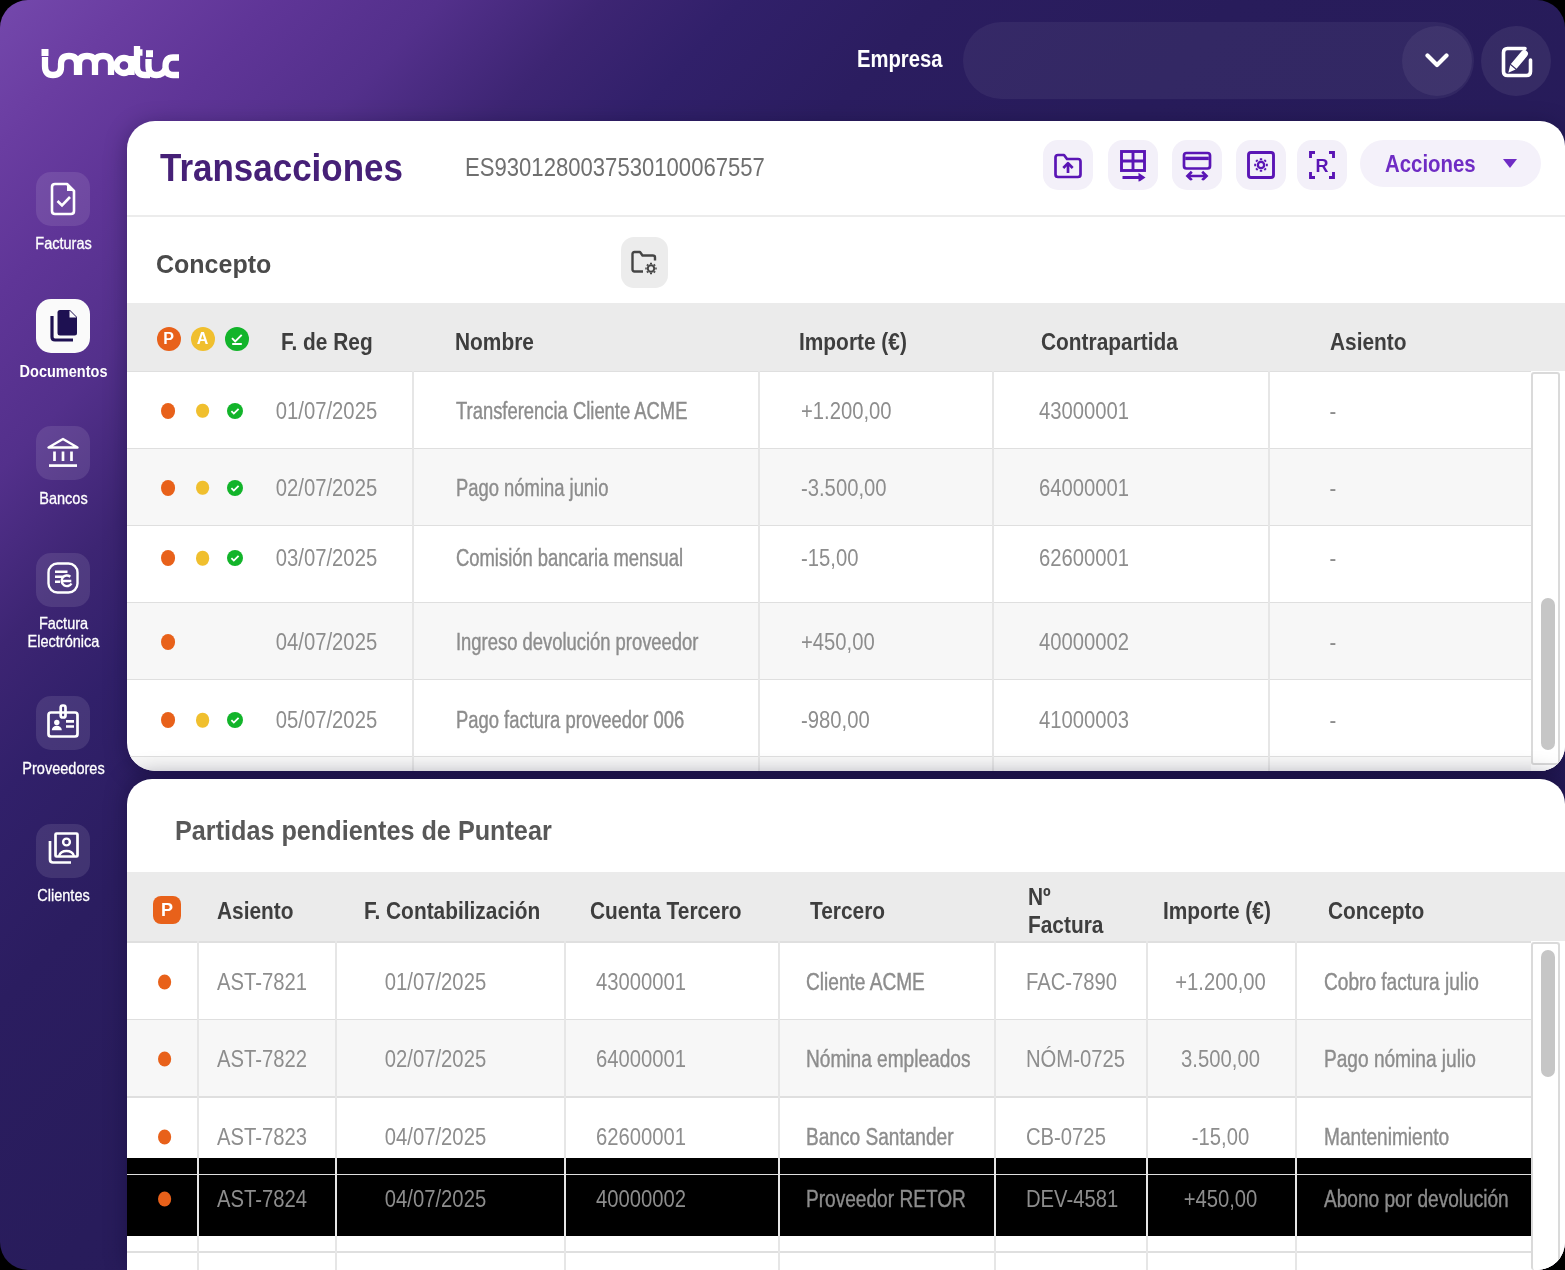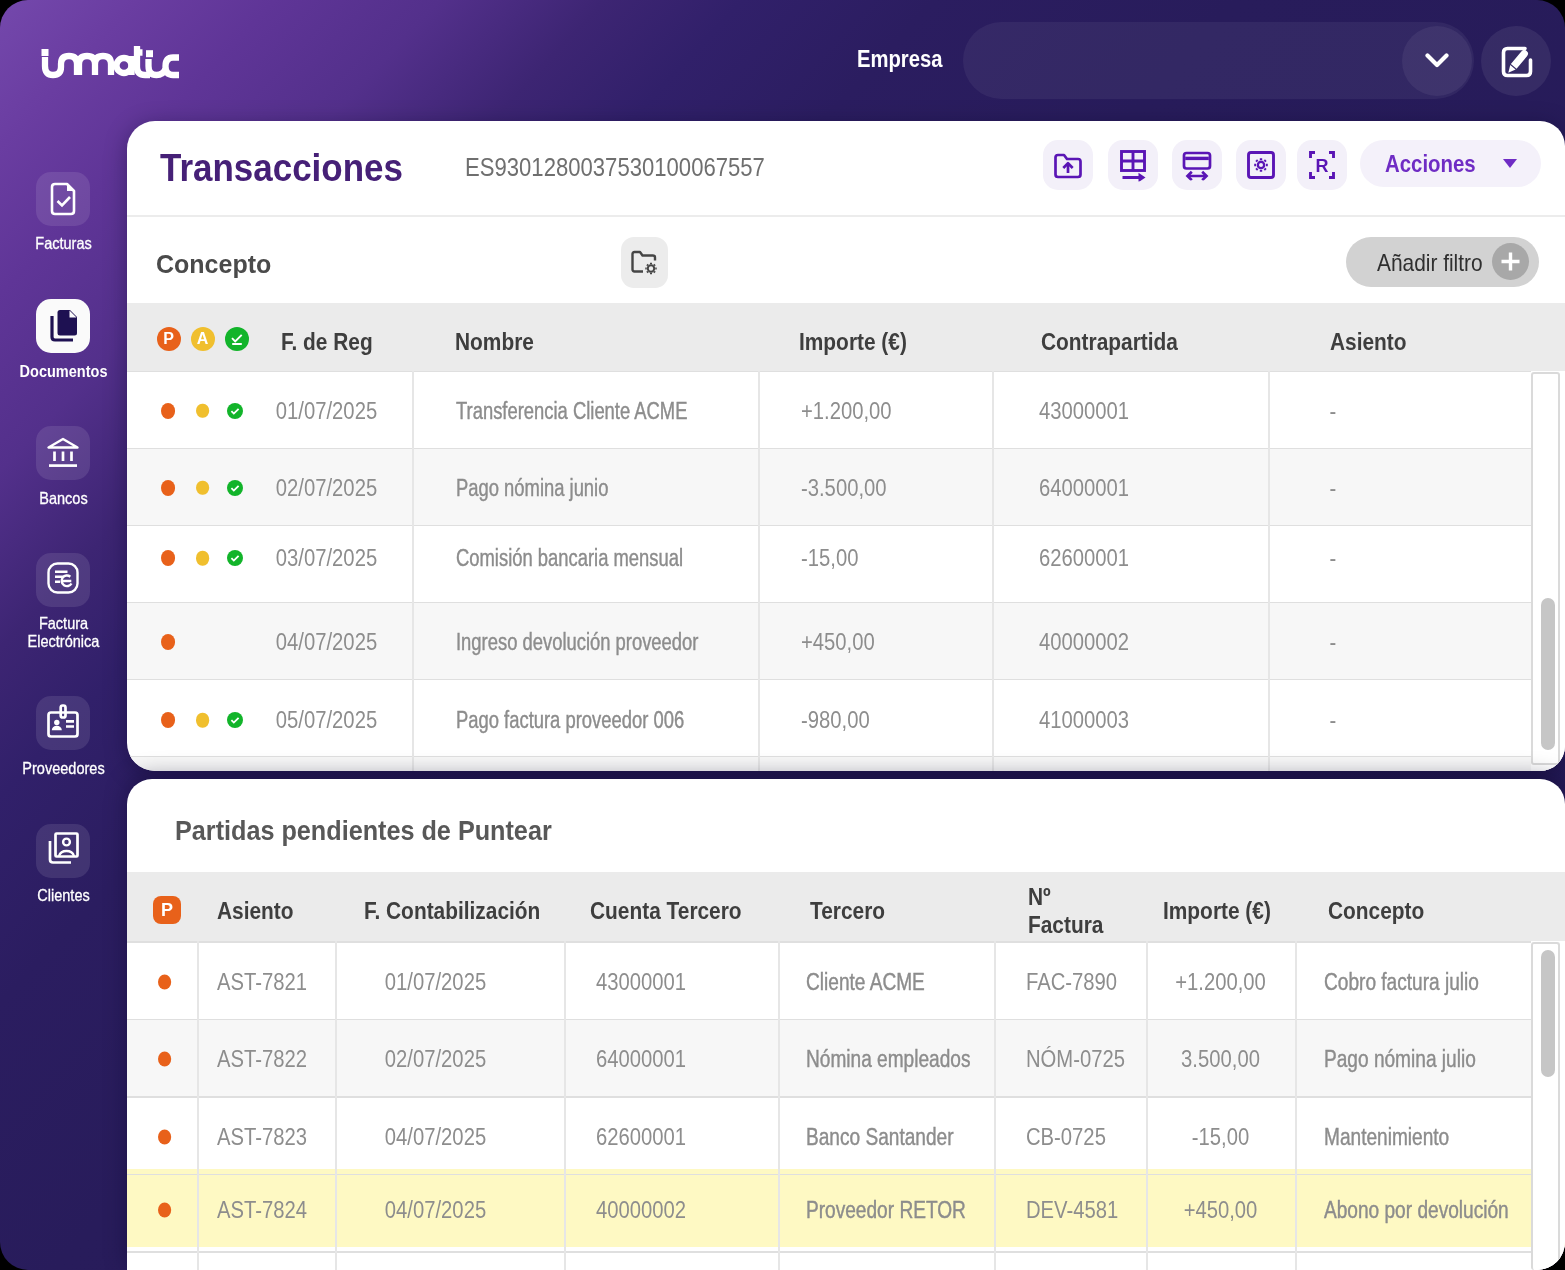--- a/index.html
+++ b/index.html
@@ -197,28 +197,20 @@
  <div class="carpeta">Concepto</div>
  <div class="folderbtn">
         <svg style="position:absolute;left:9px;top:11px" width="30" height="29" viewBox="0 0 30 29">
   <path d="M2.5,21.5 V6 Q2.5,4 4.5,4 H10 L12.5,7.5 H23 Q25,7.5 25,9.5 V12.5 M13,23.5 H4.5 Q2.5,23.5 2.5,21.5" stroke="#454545" stroke-width="2.4" fill="none" stroke-linejoin="round"></path>
   <circle cx="21" cy="20.5" r="3.2" stroke="#454545" stroke-width="2" fill="none"></circle>
   <g stroke="#454545" stroke-width="2">
             <path d="M21,14.8 V16.2 M21,24.8 V26.2 M15.3,20.5 H16.7 M25.3,20.5 H26.7 M17,16.5 L18,17.5 M24,23.5 L25,24.5 M25,16.5 L24,17.5 M18,23.5 L17,24.5"></path>
           </g>
  </svg>
       </div>
- <div class="addfilter">
-        <span>Añadir filtro</span>
-        <div class="plusc">
-          <svg style="position:absolute;left:8px;top:8px" width="21" height="21" viewBox="0 0 21 21">
-            <path d="M10.5,1.5 V19.5 M1.5,10.5 H19.5" stroke="#fff" stroke-width="3.4"></path>
-          </svg>
-        </div>
-      </div>
  <div class="t1head">
   <div class="hcirc" style="left:29.5px;background:#e8611a">P</div>
   <div class="hcirc" style="left:63.5px;background:#f0bf2e">A</div>
   <svg class="abs" style="left:97.5px;top:24px" width="24" height="24" viewBox="0 0 24 24">
           <circle cx="12" cy="12" r="12" fill="#12b42a"></circle>
           <path d="M7,11.2 l3.2,3.2 6.5,-6.5 M7.2,17 H16.8" stroke="#fff" stroke-width="1.9" fill="none"></path>
         </svg>
   <div class="ht" style="left:154px">F. de Reg</div>
   <div class="ht" style="left:328px">Nombre</div>
   <div class="ht" style="left:672px">Importe (€)</div>
@@ -337,21 +329,21 @@
  <div class="t2row" style="top:317px">
   <span class="dd"></span>
         <span class="ca">AST-7823</span>
         <span class="cb">04/07/2025</span>
         <span class="cc">62600001</span>
         <span class="cd">Banco Santander</span>
         <span class="ce">CB-0725</span>
         <span class="cf">-15,00</span>
         <span class="cg">Mantenimiento</span>
  </div>
- <div class="t2row" style="top:390px;background:#fef9c3">
+ <div class="t2row" style="top:379px;background:#000000">
   <span class="dd"></span>
         <span class="ca">AST-7824</span>
         <span class="cb">04/07/2025</span>
         <span class="cc">40000002</span>
         <span class="cd">Proveedor RETOR</span>
         <span class="ce">DEV-4581</span>
         <span class="cf">+450,00</span>
         <span class="cg">Abono por devolución</span>
  </div>
  <div class="hsep" style="top:162px"></div>

